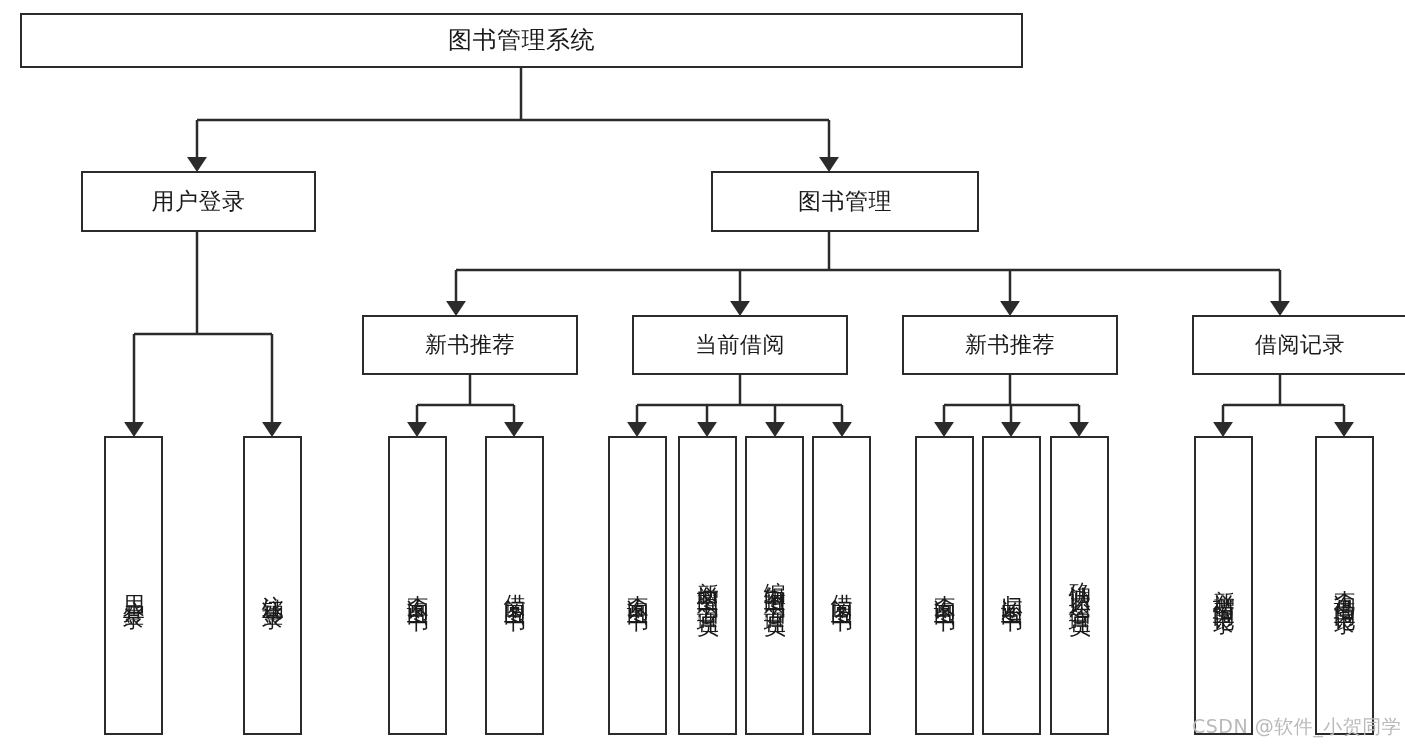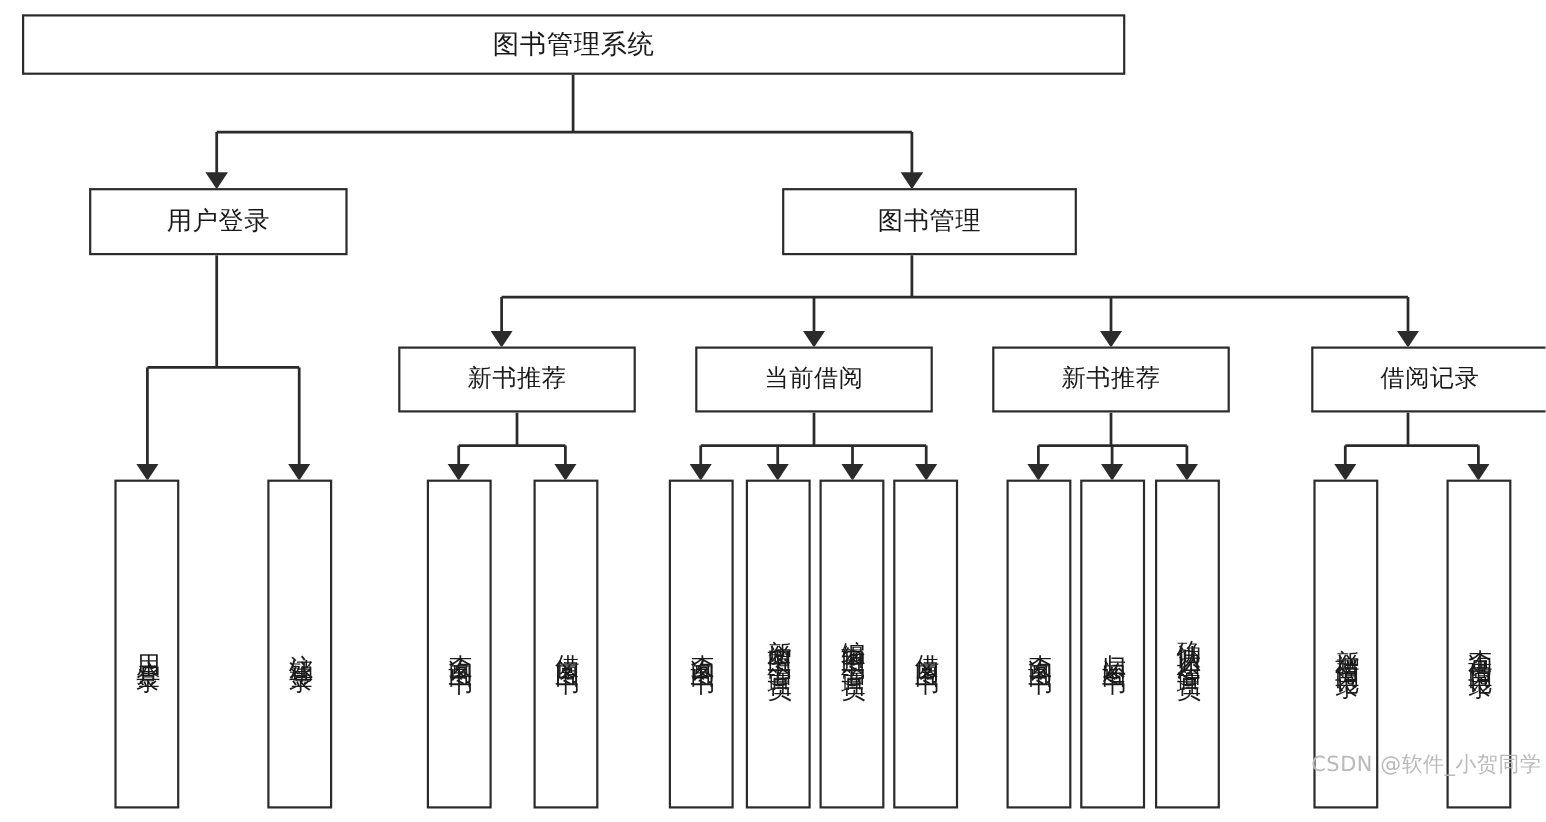--- a/index.html
+++ b/index.html
@@ -189,15 +189,15 @@
   </div>
 
   <div class="node node-v" style="left:1194px; top:436px; width:59px; height:299px;">
     <span>新增借阅记录</span>
   </div>
 
   <div class="node node-v" style="left:1315px; top:436px; width:59px; height:299px;">
     <span>查询借阅记录</span>
   </div>
 
-  <div class="watermark" style="left:1192px; top:682px;">CSDN @软件_小贺同学</div>
+  <div class="watermark" style="left:1192px; top:714px;">CSDN @软件_小贺同学</div>
 
 </div>
 
 </body></html>

